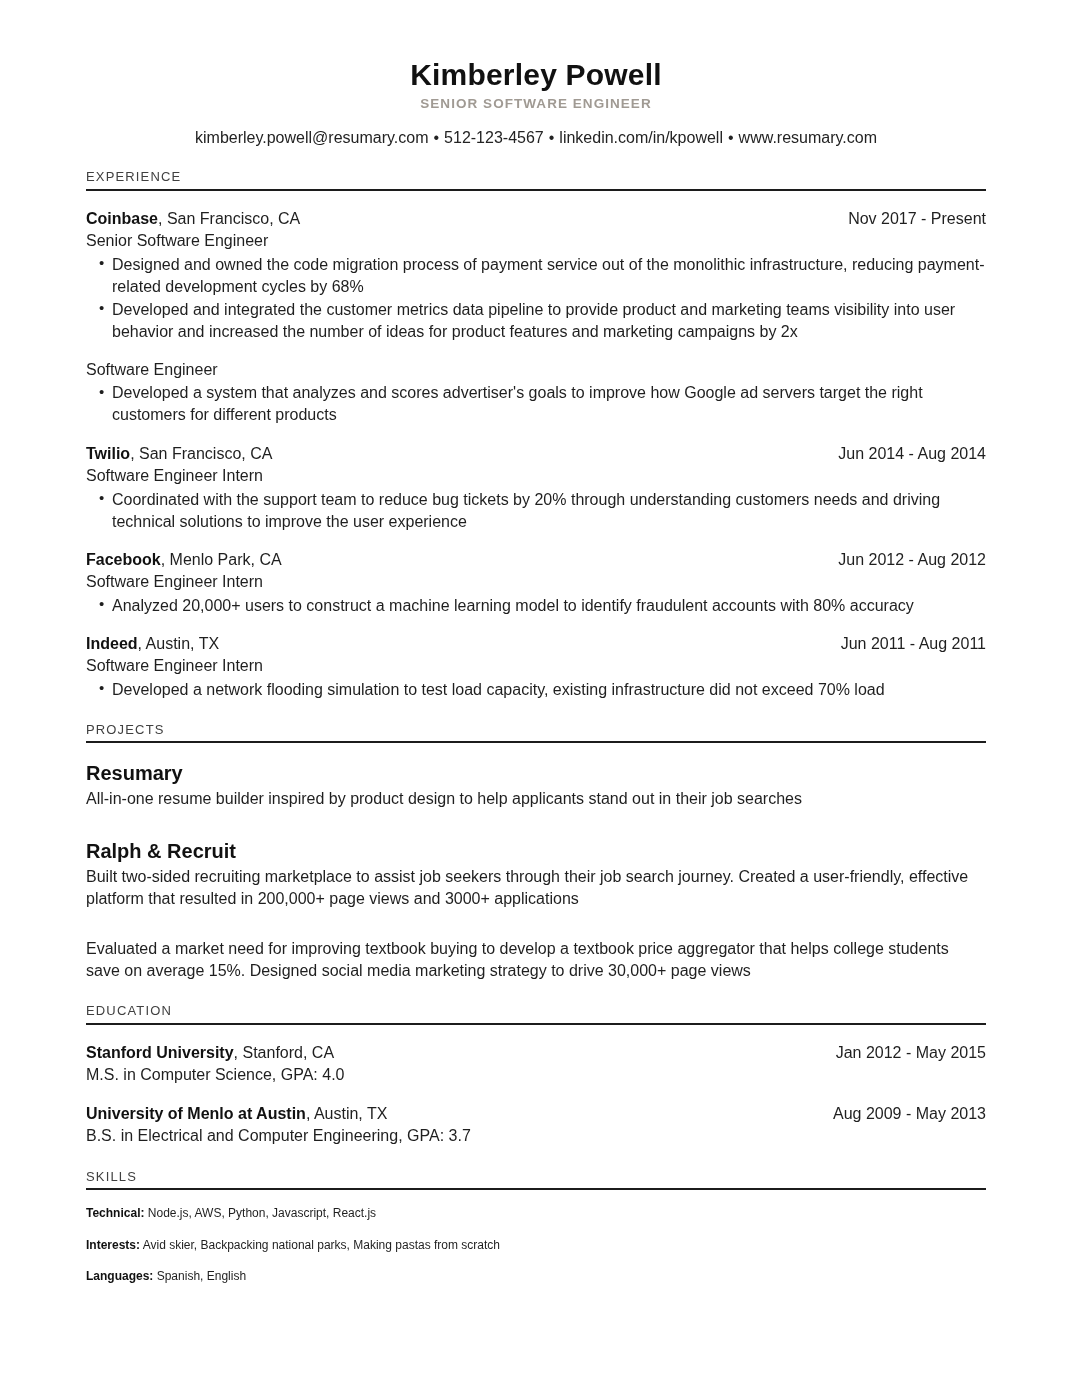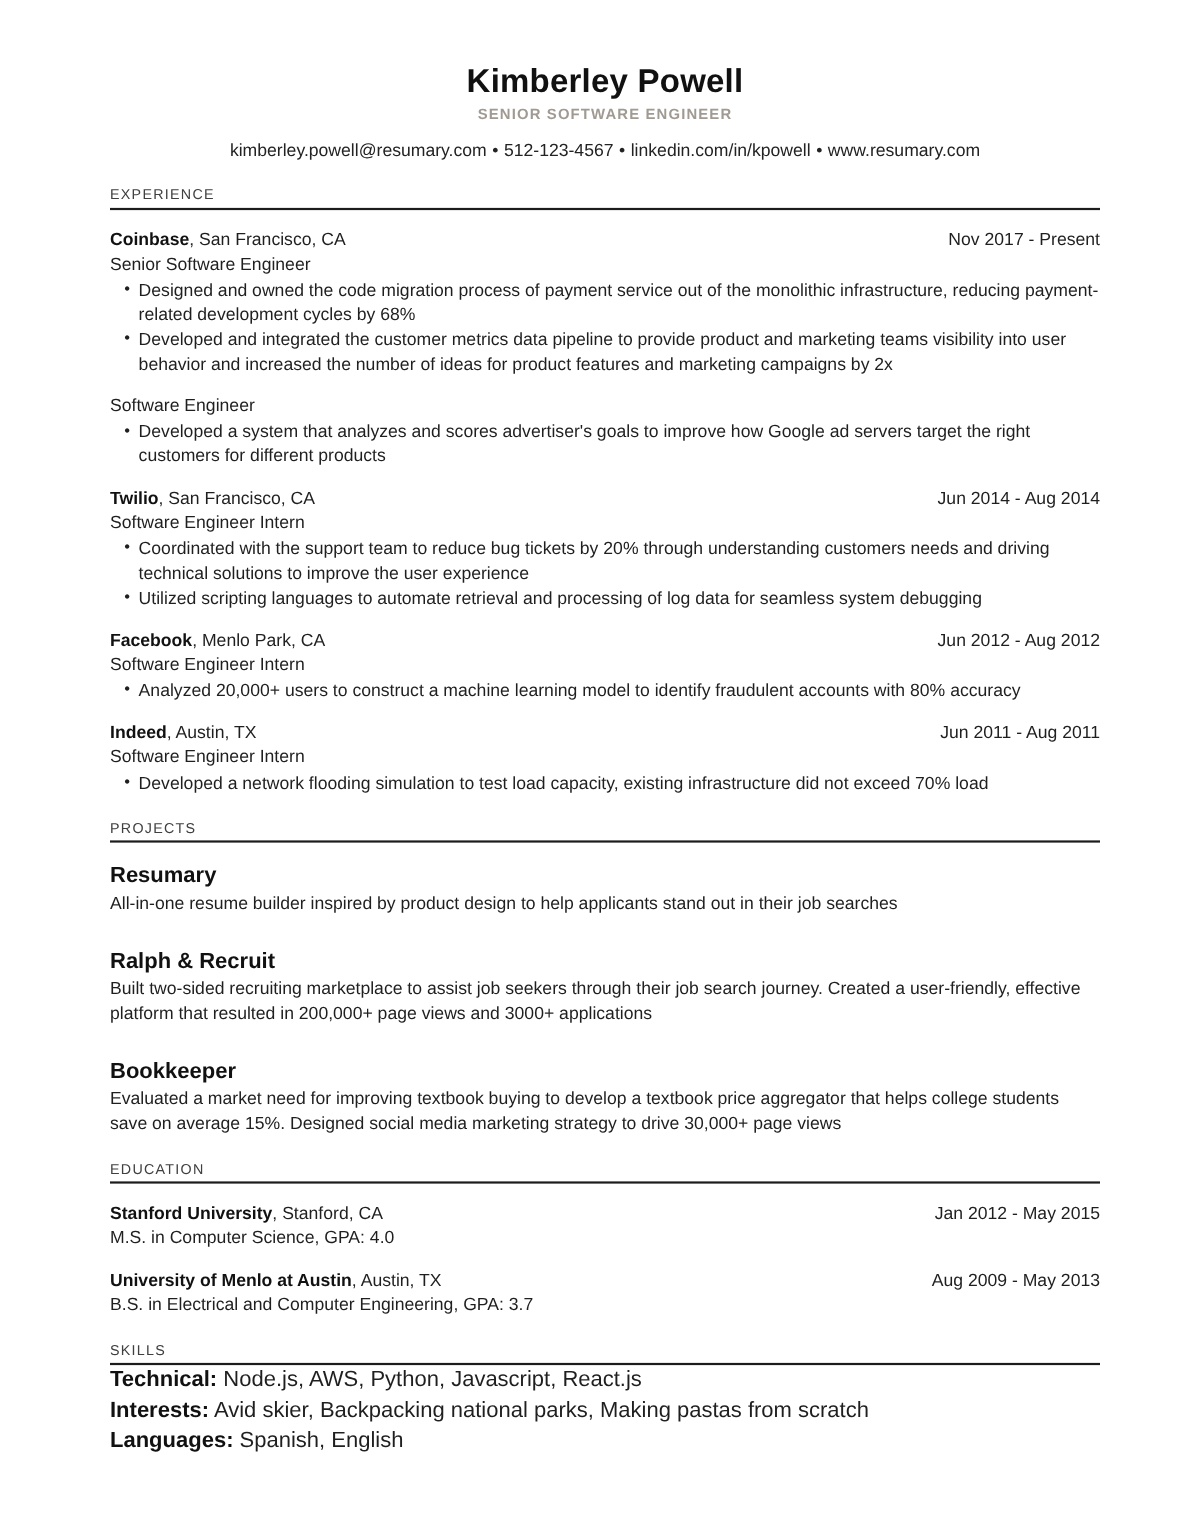--- a/index.html
+++ b/index.html
@@ -16,21 +16,21 @@
     width: 1072px;
     height: 1387px;
     background: #ffffff;
     position: relative;
     box-sizing: border-box;
     padding: 0;
     overflow: hidden;
   }
   .sheet {
     position: absolute;
-    left: 100px;
+    left: 86px;
     top: 0;
     width: 900px;
   }
 
   
   .header {
     text-align: center;
     padding-top: 58px;
   }
   .full-name {
@@ -149,22 +149,22 @@
   }
   .project-desc {
     font-size: 16px;
     color: #1f1f1f;
     line-height: 1.38;
     margin-top: 1px;
   }
 
   
   .skill-row {
-    margin-top: 0;
-    font-size: 20px;
+    margin-top: 15px;
+    font-size: 12px;
     color: #1f1f1f;
     line-height: 1.38;
   }
   .skill-label {
     font-weight: bold;
     color: #111111;
   }
   .skill-value {
     color: #1f1f1f;
   }
@@ -203,21 +203,20 @@
             </ul>
           </div>
           <div class="entry">
             <div class="entry-head">
               <div><span class="entry-org">Twilio</span><span class="entry-loc">, San Francisco, CA</span></div>
               <div class="entry-dates">Jun 2014 - Aug 2014</div>
             </div>
             <div class="entry-role">Software Engineer Intern</div>
             <ul class="bullets">
               <li>Coordinated with the support team to reduce bug tickets by 20% through understanding customers needs and driving technical solutions to improve the user experience</li>
-              <li>Utilized scripting languages to automate retrieval and processing of log data for seamless system debugging</li>
             </ul>
           </div>
           <div class="entry">
             <div class="entry-head">
               <div><span class="entry-org">Facebook</span><span class="entry-loc">, Menlo Park, CA</span></div>
               <div class="entry-dates">Jun 2012 - Aug 2012</div>
             </div>
             <div class="entry-role">Software Engineer Intern</div>
             <ul class="bullets">
               <li>Analyzed 20,000+ users to construct a machine learning model to identify fraudulent accounts with 80% accuracy</li>
@@ -242,21 +241,20 @@
       <div id="projects-list">
           <div class="project">
             <div class="project-name">Resumary</div>
             <div class="project-desc">All-in-one resume builder inspired by product design to help applicants stand out in their job searches</div>
           </div>
           <div class="project">
             <div class="project-name">Ralph &amp; Recruit</div>
             <div class="project-desc">Built two-sided recruiting marketplace to assist job seekers through their job search journey. Created a user-friendly, effective platform that resulted in 200,000+ page views and 3000+ applications</div>
           </div>
           <div class="project">
-            <div class="project-name">Bookkeeper</div>
             <div class="project-desc">Evaluated a market need for improving textbook buying to develop a textbook price aggregator that helps college students save on average 15%. Designed social media marketing strategy to drive 30,000+ page views</div>
           </div>
         </div>
     </div>
 
     <div class="section">
       <div class="section-title">EDUCATION</div>
       <hr class="section-rule">
       <div id="education-list">
           <div class="entry">

